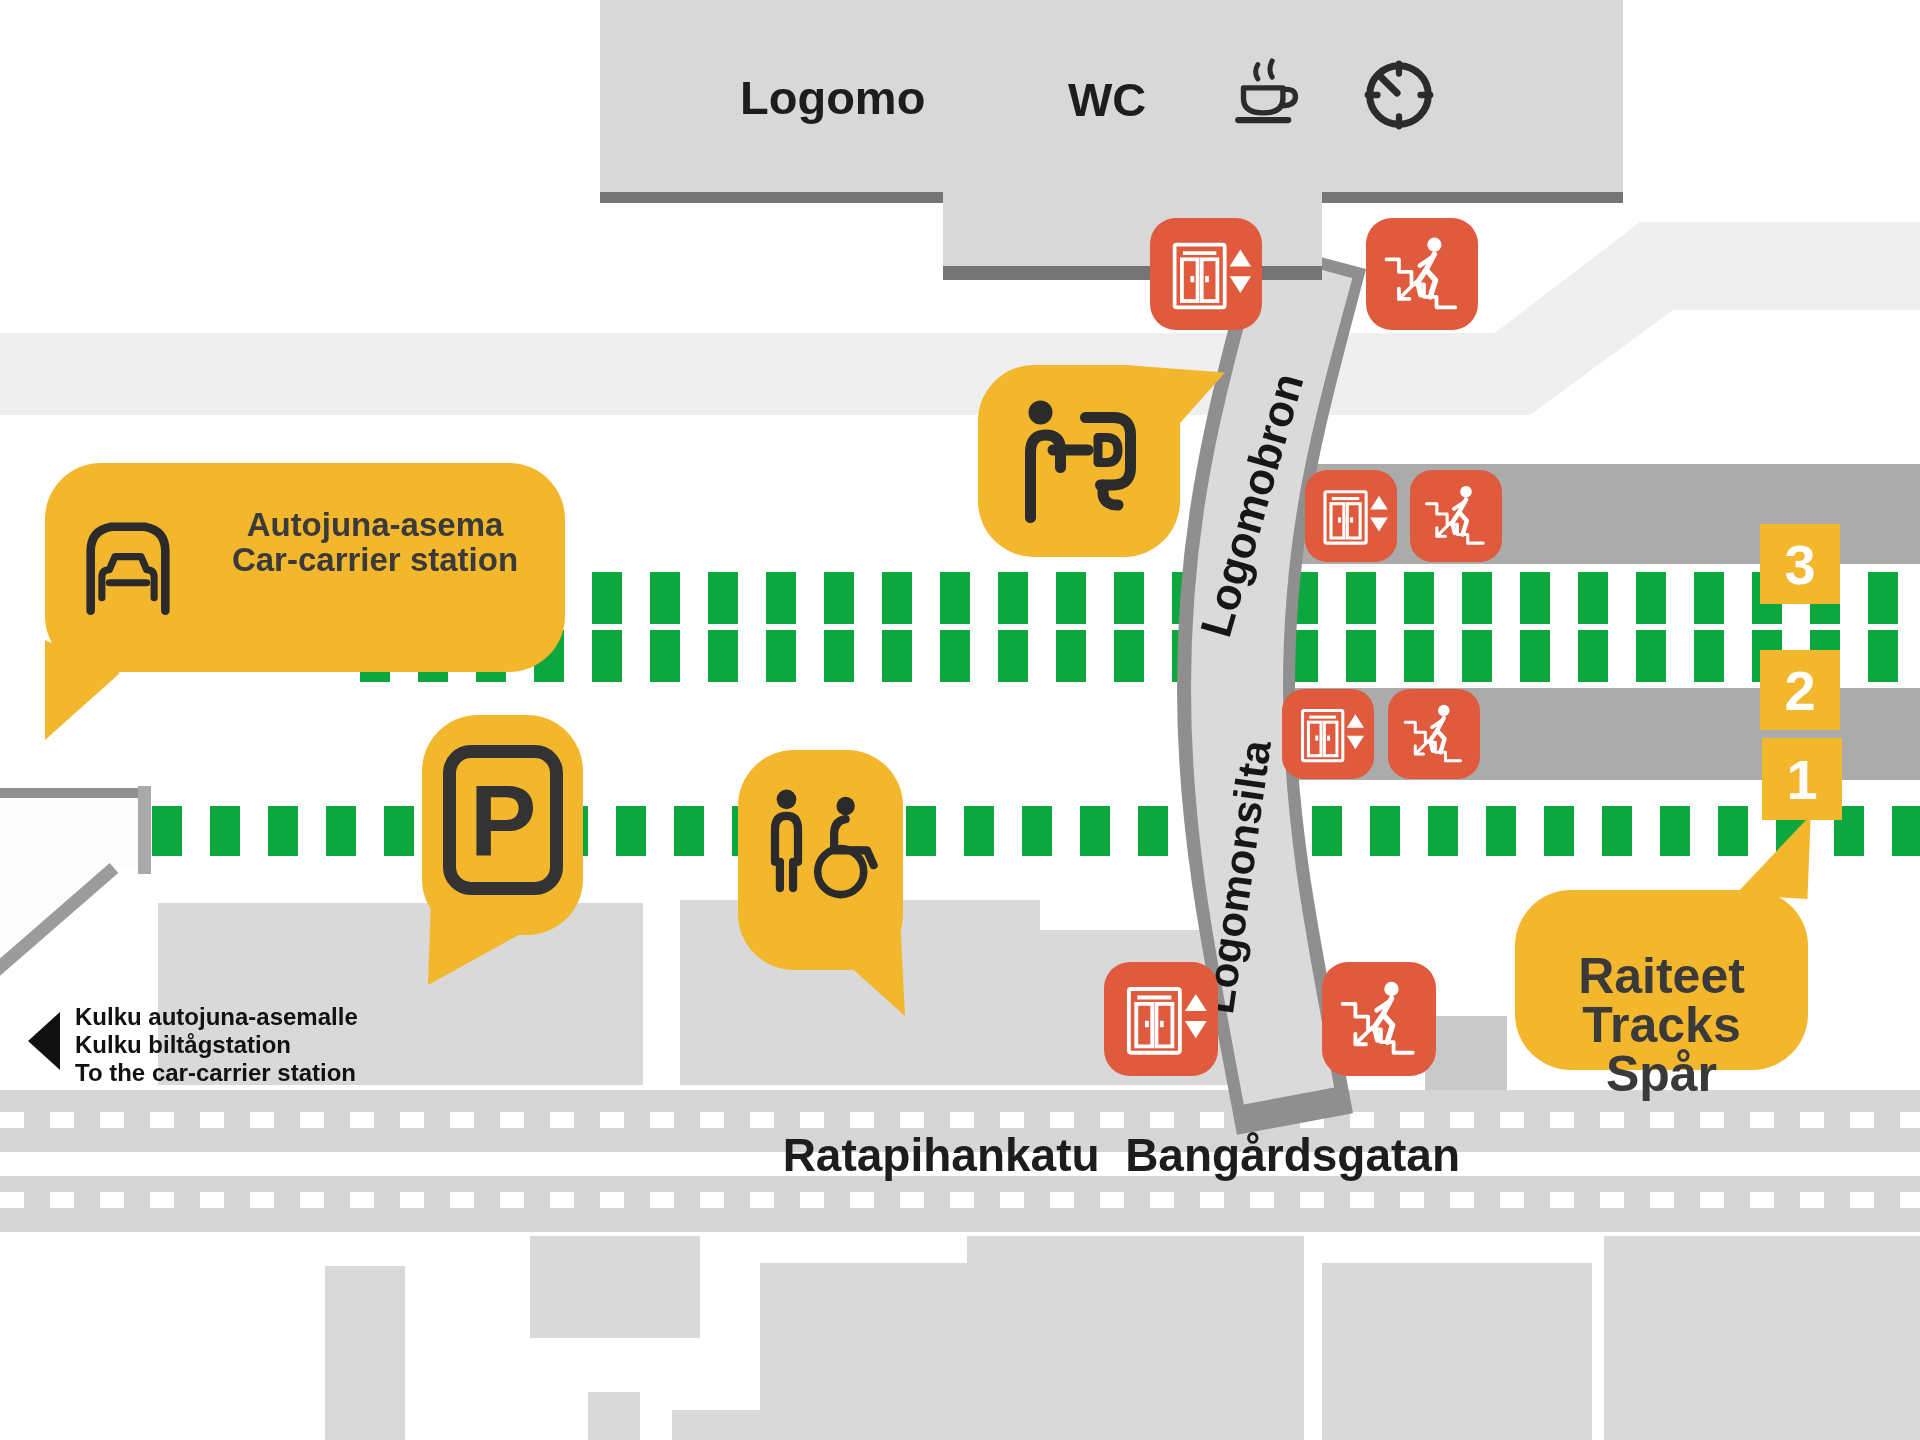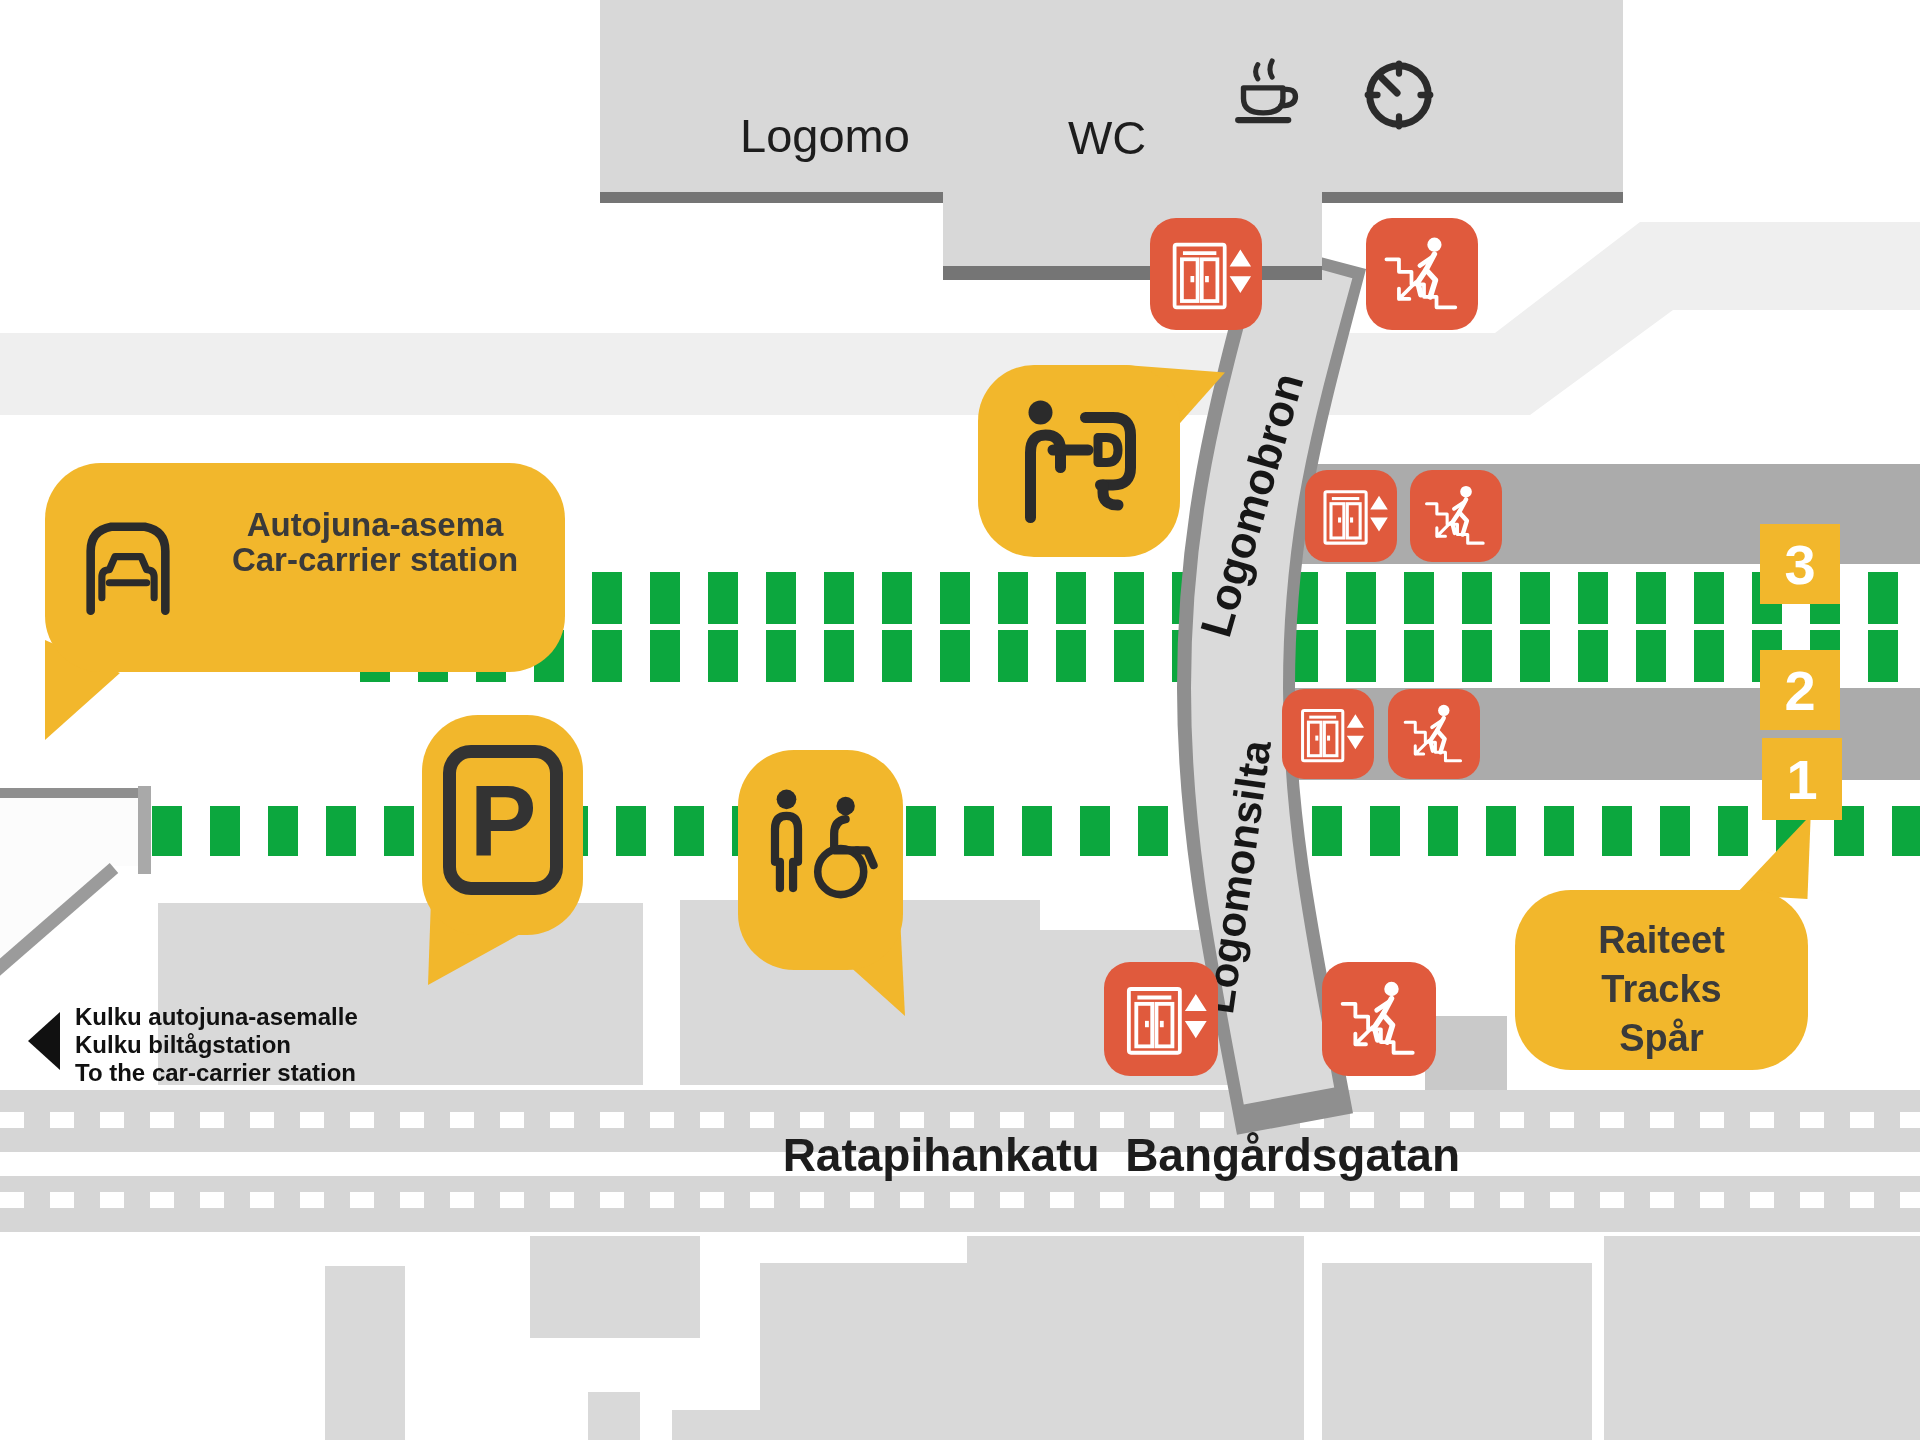--- a/index.html
+++ b/index.html
@@ -16,21 +16,21 @@
   
   .dashrow{position:absolute;background:repeating-linear-gradient(90deg,var(--green) 0 30px,transparent 30px 58px);}
   
   .street-band{position:absolute;left:0;top:1090px;width:1920px;height:142px;background:var(--street);}
   .street-strip{position:absolute;left:0;top:1152px;width:1920px;height:24px;background:#fff;}
   .street-dashes{position:absolute;left:0;width:1920px;height:16px;background:repeating-linear-gradient(90deg,#fff 0 24px,transparent 24px 50px);}
   .street-name{position:absolute;left:260px;top:1128px;width:1200px;text-align:right;font-size:46px;font-weight:bold;color:#1d1d1d;white-space:pre;}
   
   .bld{position:absolute;background:var(--bld);}
   .bld-bar{position:absolute;background:var(--bld-edge);}
-  .bld-label{position:absolute;font-weight:normal;color:#1d1d1d;margin-top:38px;}
+  .bld-label{position:absolute;font-weight:bold;color:#1d1d1d;}
   
   .bridge-label{position:absolute;font-weight:bold;color:#161616;white-space:nowrap;}
   
   .oicon{position:absolute;background:var(--orange);display:flex;align-items:center;justify-content:center;}
   .r26{border-radius:26px;} .r22{border-radius:22px;}
   .ic-white{color:#fff;} .ic-dark{color:var(--ink);}
   .oicon svg{width:82%;height:82%;}
   
   .badge{position:absolute;width:80px;background:var(--yellow);color:#fff;font-weight:bold;
          font-size:56px;text-align:center;display:flex;align-items:center;justify-content:center;}
@@ -247,21 +247,21 @@
     <path d="M14,47 V27 Q14,19 21,19 Q28,19 28,27 V47" stroke-width="5"></path>
     <path d="M17,47 V63 M25,47 V63" stroke-width="5"></path>
     <circle cx="57" cy="13" r="5.6" fill="currentColor" stroke="none"></circle>
     <path d="M57,21 Q50,22 50,30 V40 H64" stroke-width="5"></path>
     <circle cx="54" cy="53" r="14" stroke-width="4.6"></circle>
     <path d="M64,40 h6 l4,9" stroke-width="5"></path>
   </svg>
 
   <div class="tail" style="left:1732px;top:815px;width:82px;height:84px;z-index:11;clip-path:polygon(96% 0,92% 100%,4% 95%)"></div>
   <div class="bubble" style="left:1515px;top:890px;width:293px;height:180px;z-index:11"></div>
-  <div class="bubble-text" style="left:1515px;top:916px;width:293px;font-size:38px;line-height:49px;z-index:12">
+  <div class="bubble-text" style="left:1515px;top:952px;width:293px;font-size:50px;line-height:49px;z-index:12">
     <div>Raiteet</div>
     <div>Tracks</div>
     <div>Spår</div>
   </div>
 
   <div class="arrow-left" style="left:28px;top:1012px;z-index:12"></div>
   <div class="note-line" style="left:75px;top:1003px;z-index:12">Kulku autojuna-asemalle</div>
   <div class="note-line" style="left:75px;top:1031px;z-index:12">Kulku biltågstation</div>
   <div class="note-line" style="left:75px;top:1059px;z-index:12">To the car-carrier station</div>
 

